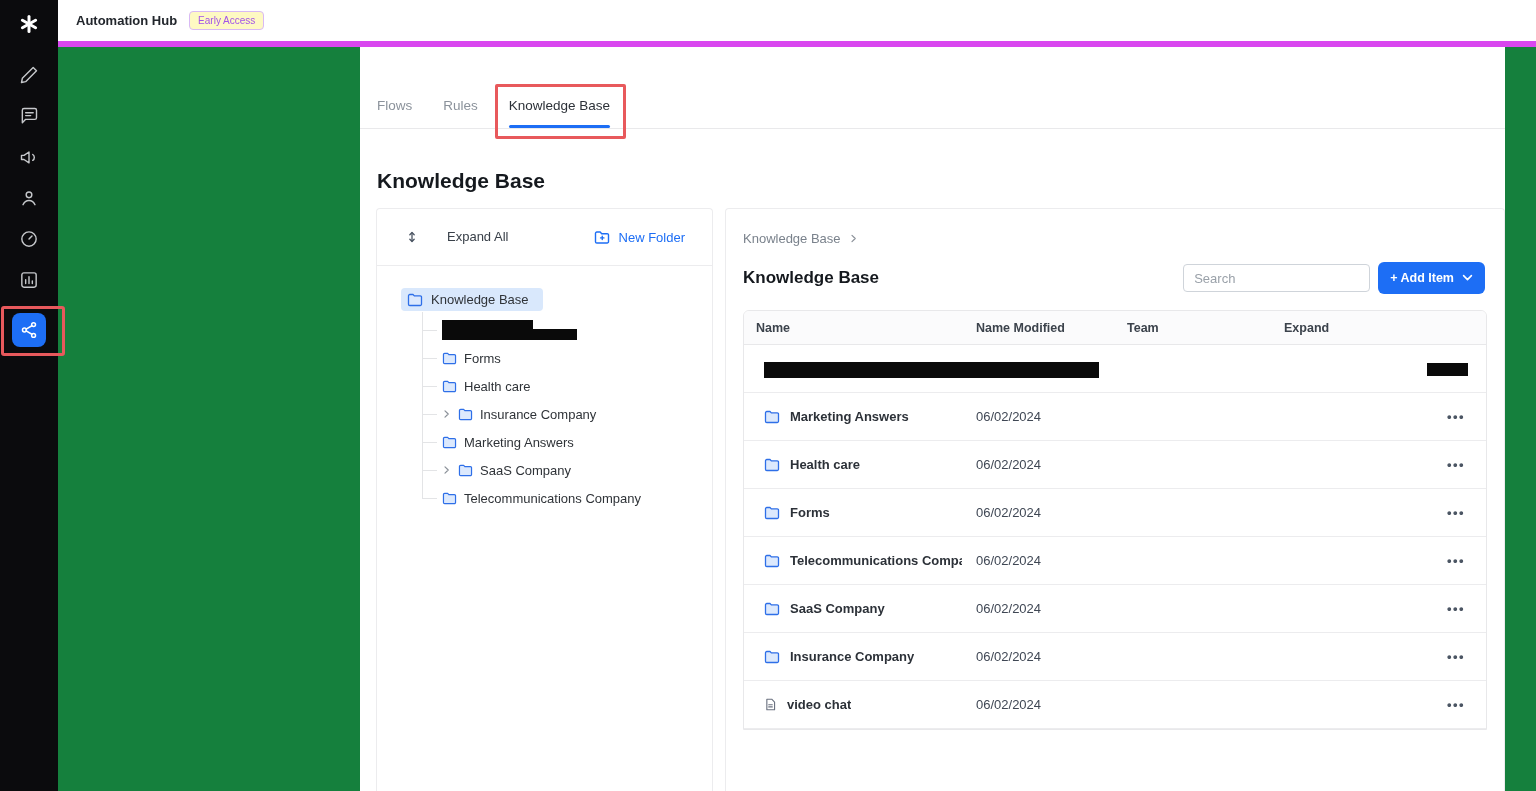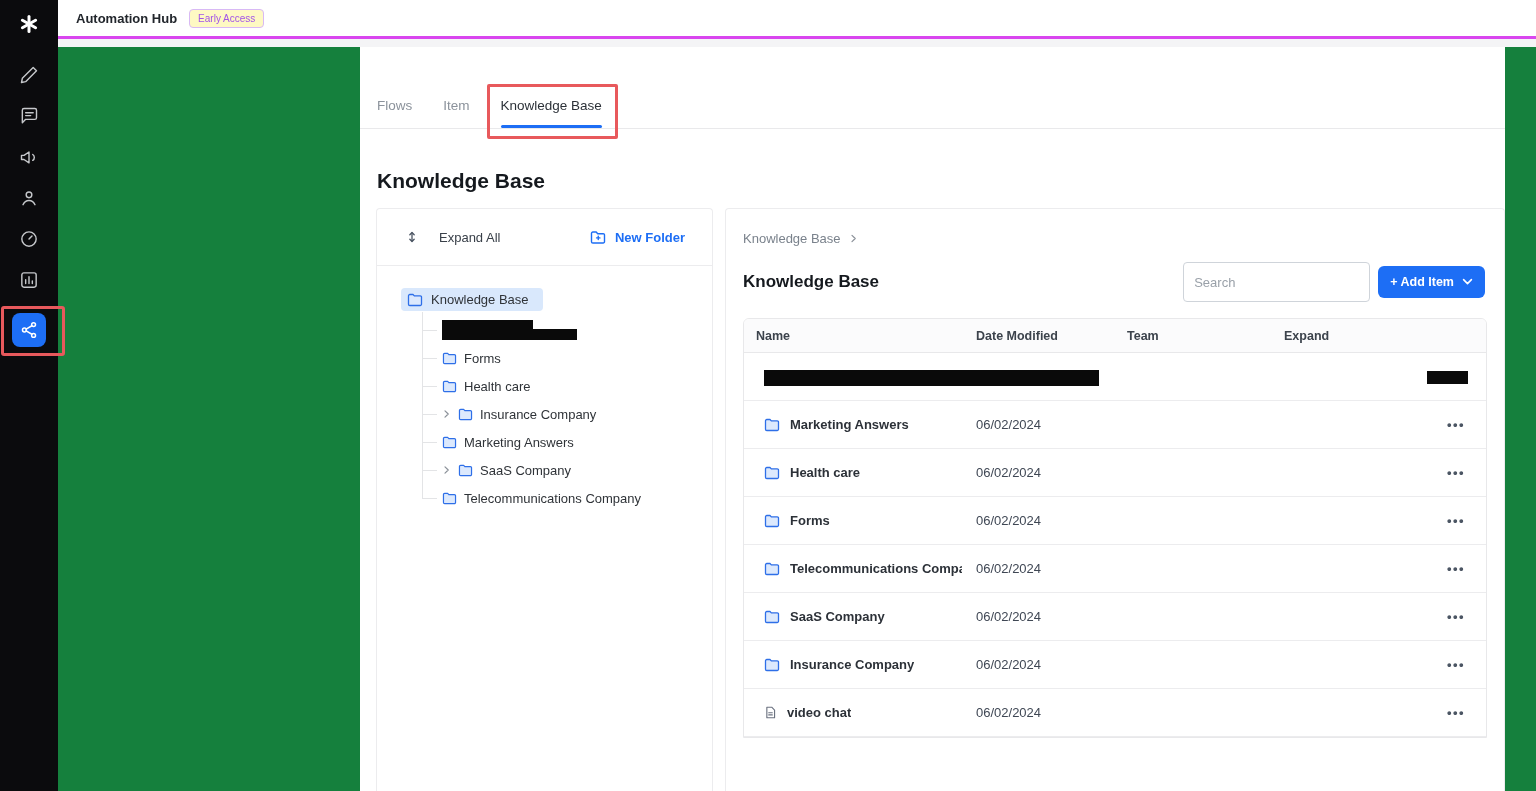--- a/index.html
+++ b/index.html
@@ -14,22 +14,22 @@
   .side-icons { display:flex; flex-direction:column; align-items:center; gap:17px; padding-top:16px; }
   .side-btn { background:none; border:none; padding:0; width:24px; height:24px; display:flex;
     align-items:center; justify-content:center; cursor:pointer; }
   .active-wrap { position:relative; margin-top:4px; }
   .tile { width:34px; height:34px; border-radius:8px; background:#1d6ef5; display:flex;
     align-items:center; justify-content:center; border:none; cursor:pointer; }
   .red-frame-side { position:absolute; left:-11px; top:-7px; width:64px; height:50px;
     border:3px solid #e8595c; border-radius:3px; pointer-events:none; z-index:10; }
 
   
-  .topbar { position:absolute; left:58px; right:0; top:0; height:39px; background:#fff;
-    border-bottom:3px solid #d946ef; display:flex; align-items:center; gap:12px; padding-left:18px; z-index:2; }
+  .topbar { position:absolute; left:58px; right:0; top:0; height:47px; background:#fff;
+    border-bottom:6px solid #d946ef; display:flex; align-items:center; gap:12px; padding-left:18px; z-index:2; }
   .app-title { font-size:13px; font-weight:700; color:#22262c; }
   .badge { font-size:10px; color:#a254e8; background:#fef9c3; border:1px solid #d8b9f5;
     border-radius:4px; padding:3px 8px; }
 
   
   .main { position:absolute; left:58px; top:47px; right:0; bottom:0; background:#15803d; }
   .content { position:absolute; left:302px; top:0; width:1145px; bottom:0; background:#fff; overflow:hidden; }
 
   
   .tabs { height:82px; display:flex; align-items:flex-end; gap:31px; padding-left:17px;
@@ -45,24 +45,24 @@
 
   
   .cards { position:absolute; left:16px; right:0; top:161px; bottom:0; display:flex; gap:12px; }
   .card { background:#fff; border:1px solid #ececee; border-bottom:none; border-radius:4px 4px 0 0; }
   .tree-card { width:337px; flex:none; }
   .list-card { flex:1; }
 
   
   .tree-card-head { height:57px; display:flex; align-items:center; justify-content:space-between;
     padding:0 21px 0 22px; border-bottom:1px solid #ececee; }
-  .expand-all { display:flex; align-items:center; gap:20px; background:none; border:none;
+  .expand-all { display:flex; gap:28px; background:none; border:none;
     font-size:13px; color:#394049; cursor:pointer; font-family:inherit; }
   .new-folder { display:flex; gap:8px; background:none; border:none;
-    font-size:13px; font-weight:700; color:#1d6ef5; cursor:pointer; font-family:inherit; }
+    font-size:13px; font-weight:400; color:#1d6ef5; cursor:pointer; font-family:inherit; }
 
   .tree { padding:22px 16px 16px 24px; font-size:13px; color:#2f3338; }
   .tree-root-row { display:inline-flex; align-items:center; gap:8px; background:#d9e8fc;
     border-radius:4px; padding:4px 14px 4px 6px; cursor:pointer; }
   .tree-root-row .tree-label { font-weight:500; }
   .tree-children { position:relative; margin-left:21px; margin-top:5px; }
   .tree-children::before { content:""; position:absolute; left:0; top:-4px; bottom:14px;
     border-left:1px solid #e3e4e6; }
   .tree-item { position:relative; height:28px; display:flex; align-items:center; gap:7px;
     padding-left:20px; cursor:pointer; }
@@ -74,21 +74,21 @@
   .tree-redact .ra { width:91px; height:9px; background:#0a0a0a; }
   .tree-redact .rb { width:135px; height:11px; background:#0a0a0a; }
 
   
   .list-head { padding:22px 19px 0 17px; }
   .breadcrumb-row { display:flex; align-items:center; gap:8px; }
   .breadcrumb { font-size:13px; color:#7a828c; }
   .title-row { margin-top:16px; display:flex; align-items:center; justify-content:space-between; }
   .list-title { font-size:17px; font-weight:700; color:#15191e; margin:0; }
   .title-controls { display:flex; align-items:center; gap:8px; }
-  .search-input { width:187px; height:40px; border:1px solid #cfd4da; border-radius:4px;
+  .search-input { width:187px; height:28px; border:1px solid #cfd4da; border-radius:4px;
     padding:0 10px; font-size:13px; color:#333; font-family:inherit; outline:none; }
   .search-input::placeholder { color:#9aa1a9; }
   .add-item-btn { height:28px; background:#1d6ef5; color:#fff; border:none; border-radius:6px;
     font-size:12.5px; font-weight:700; display:flex; align-items:center; gap:8px; padding:16px 12px;
     cursor:pointer; font-family:inherit; }
 
   
   .table { margin:16px 17px 0 17px; border:1px solid #e8e8ea; border-radius:6px 6px 0 0; overflow:hidden; }
   .thead { display:grid; grid-template-columns:220px 151px 157px 1fr 60px; height:34px;
     align-items:center; padding-left:12px; background:#fbfbfc; border-bottom:1px solid #e8e8ea;
@@ -178,21 +178,21 @@
   </header>
 
   <div class="main">
     <div class="content">
 
       <div class="tabs">
         <div class="tab">
           <span>Flows</span>
         </div>
         <div class="tab">
-          <span>Item</span>
+          <span>Rules</span>
         </div>
         <div class="tab active">
           <span>Knowledge Base</span>
           <i class="red-frame-tab"></i>
         </div>
       </div>
 
       <h1 class="page-title">Knowledge Base</h1>
 
       <div class="cards">
@@ -322,21 +322,21 @@
                       <path d="M2 1.5l5 5 5-5"></path>
                     </svg>
                 </button>
               </div>
             </div>
           </div>
 
           <div class="table">
             <div class="thead">
               <div>Name</div>
-              <div>Date Modified</div>
+              <div>Name Modified</div>
               <div>Team</div>
               <div>Expand</div>
               <div></div>
             </div>
             <div class="tbody">
                 <div class="trow">
     <div class="name-cell">
 
       <span class="row-label"></span>
     </div>

